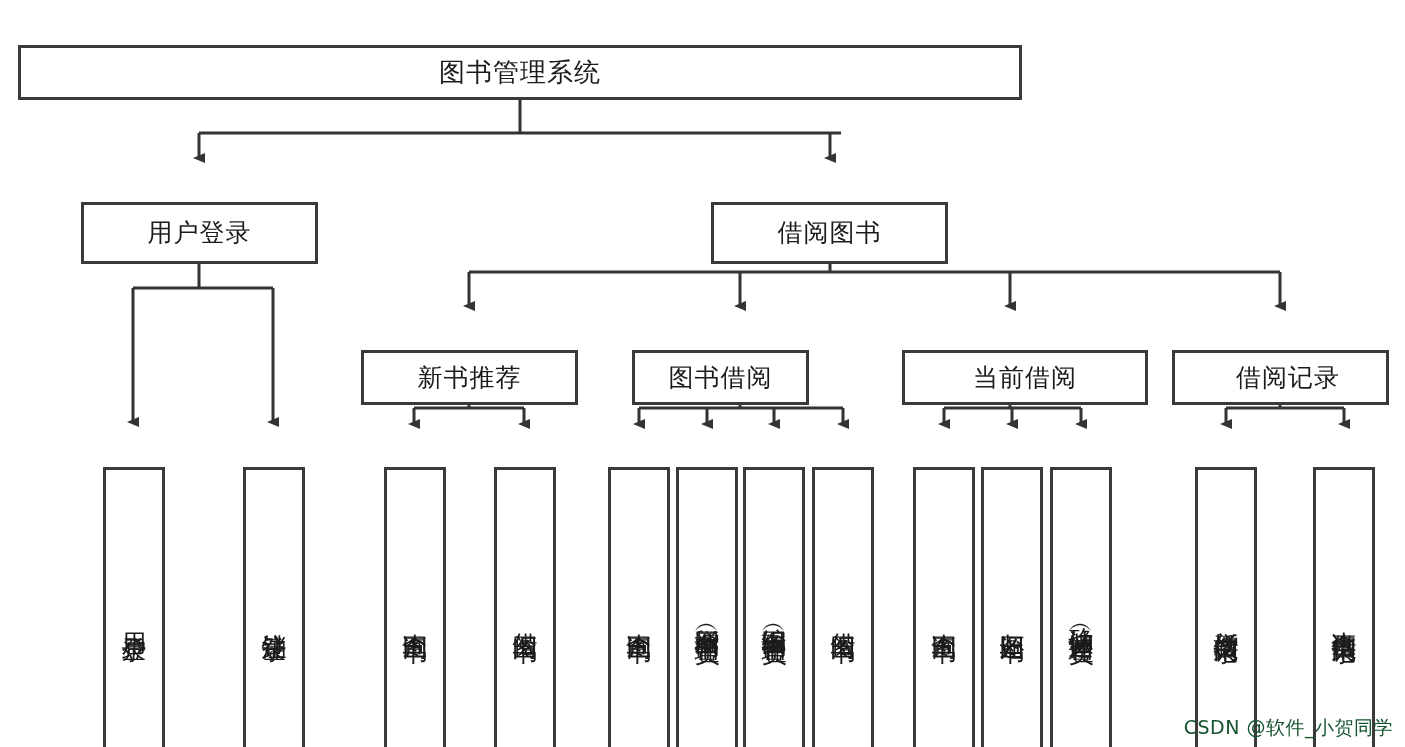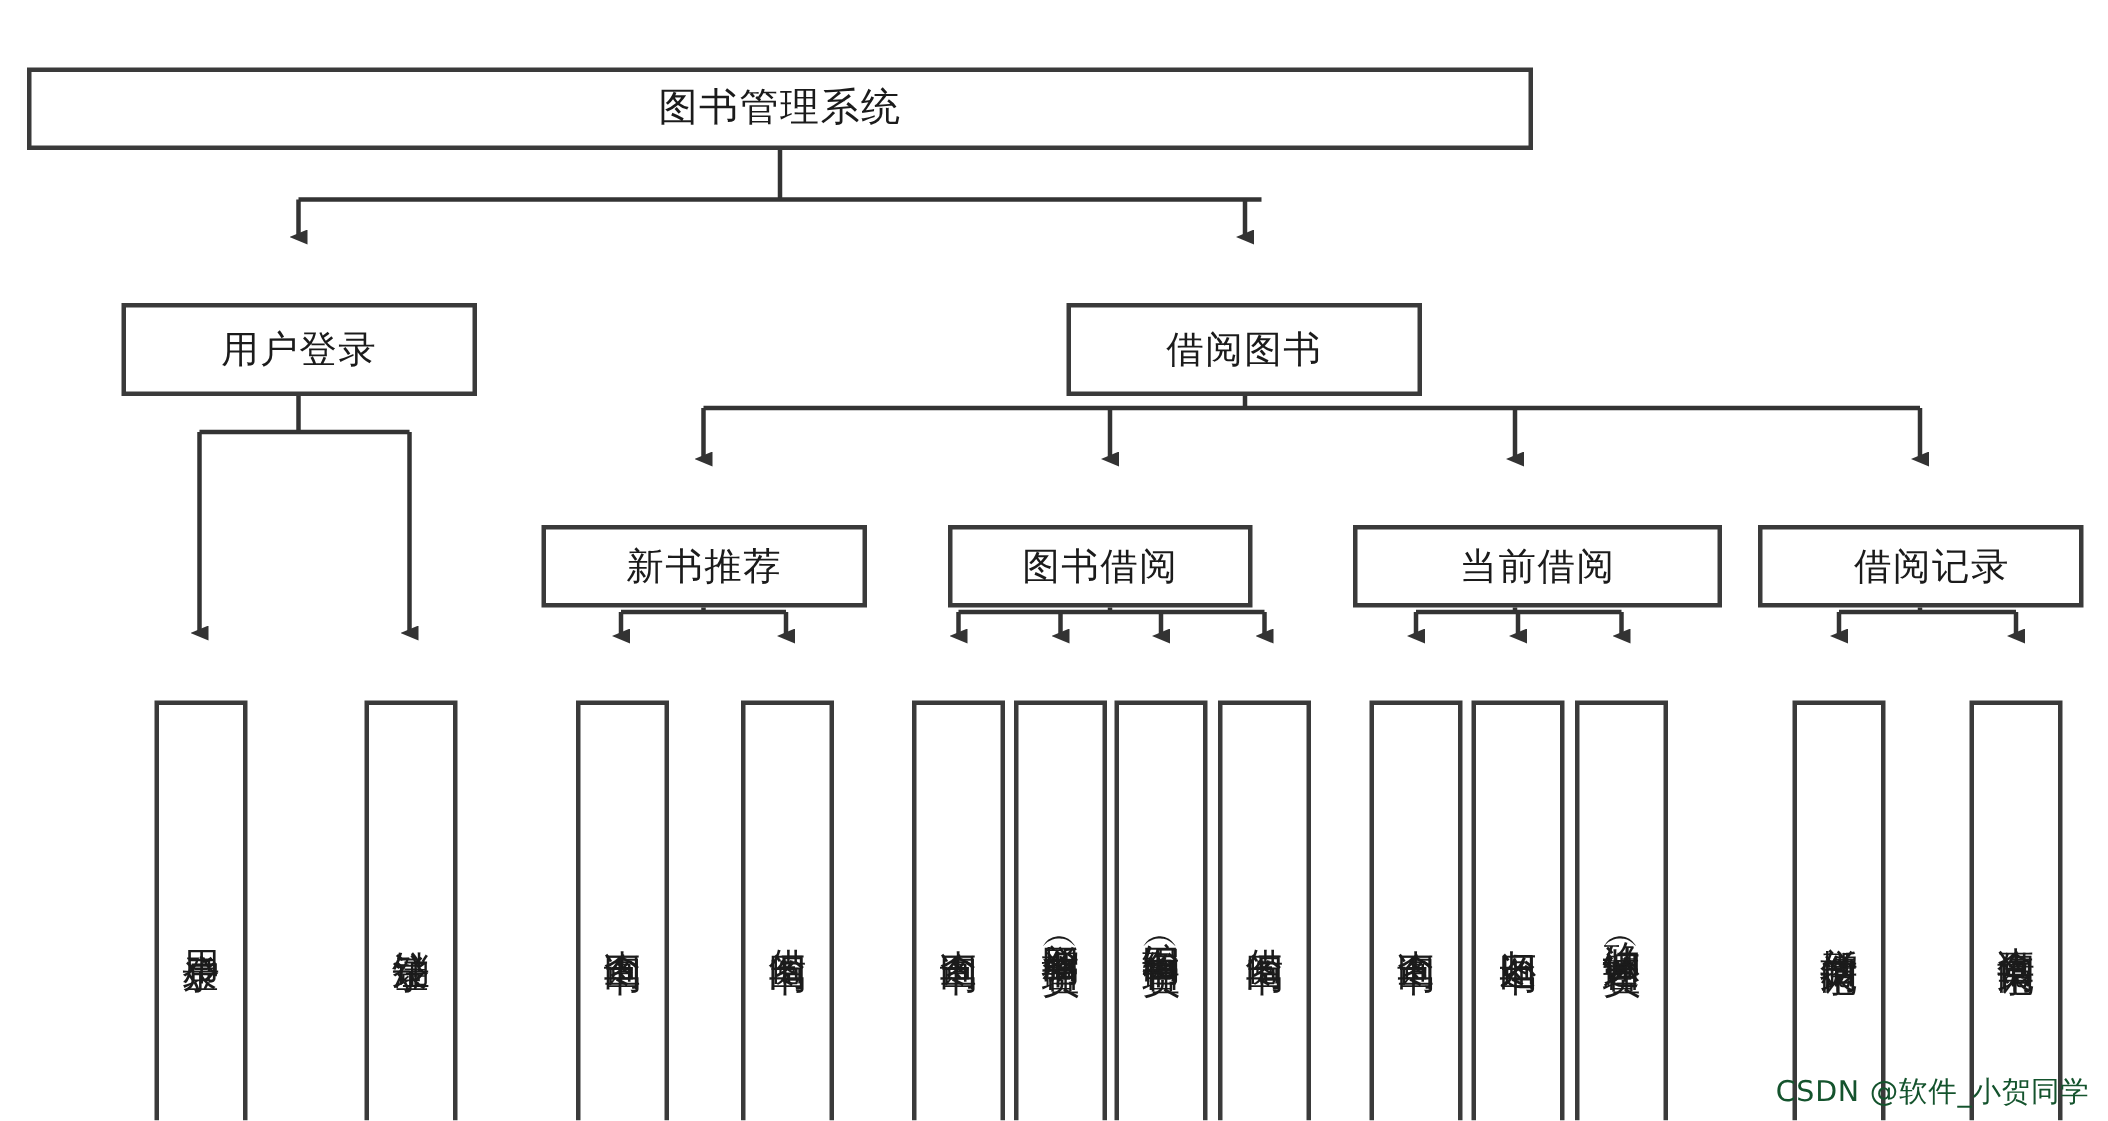--- a/index.html
+++ b/index.html
@@ -136,21 +136,21 @@
   <div class="node" style="left:81px; top:170px; width:237px; height:62px;">
     <span class="label">用户登录</span>
   </div>
   <div class="node" style="left:711px; top:170px; width:237px; height:62px;">
     <span class="label">借阅图书</span>
   </div>
 
   <div class="node" style="left:361px; top:318px; width:217px; height:55px;">
     <span class="label">新书推荐</span>
   </div>
-  <div class="node" style="left:632px; top:318px; width:203px; height:55px;">
+  <div class="node" style="left:632px; top:318px; width:177px; height:55px;">
     <span class="label">图书借阅</span>
   </div>
   <div class="node" style="left:902px; top:318px; width:246px; height:55px;">
     <span class="label">当前借阅</span>
   </div>
   <div class="node" style="left:1172px; top:318px; width:217px; height:55px;padding-left:15px;">
     <span class="label">借阅记录</span>
   </div>
 
   <div class="node leaf" style="left:103px; top:435px; width:62px; height:300px;">

